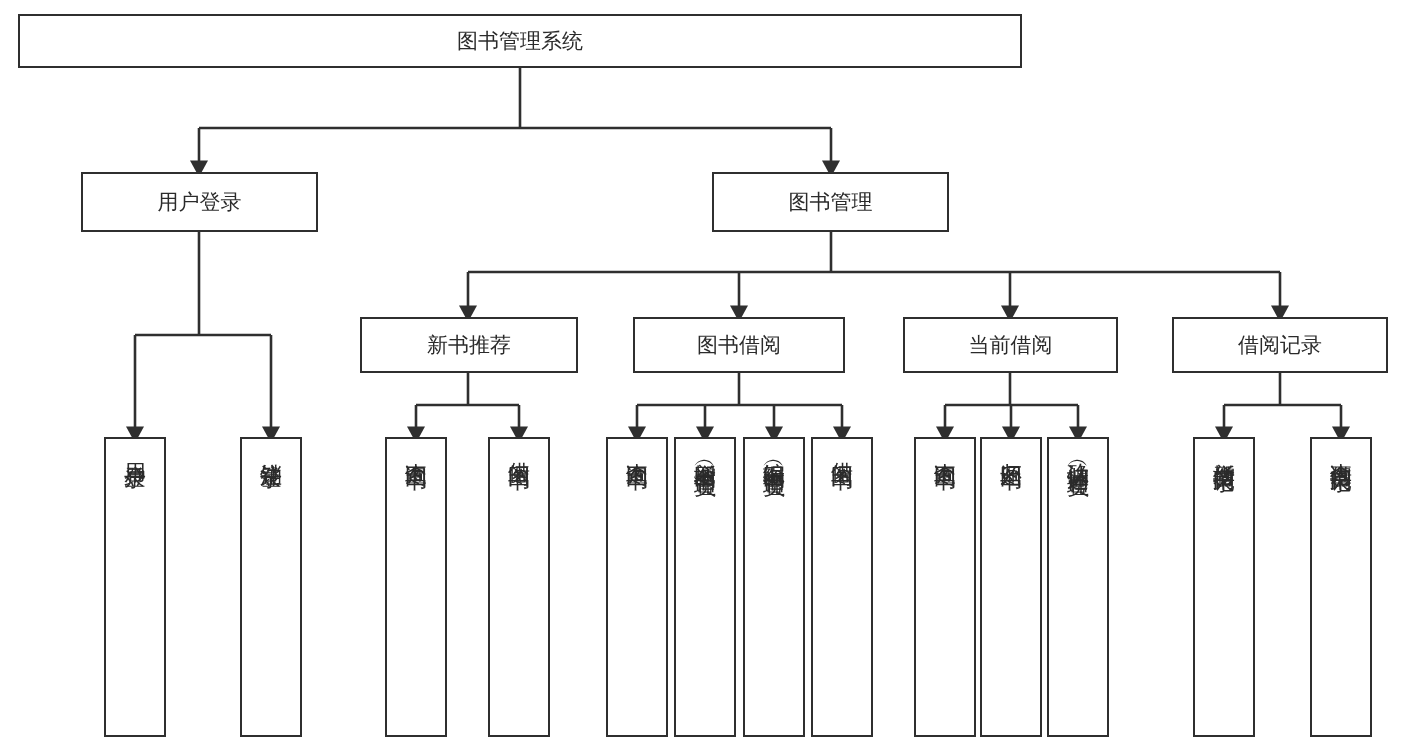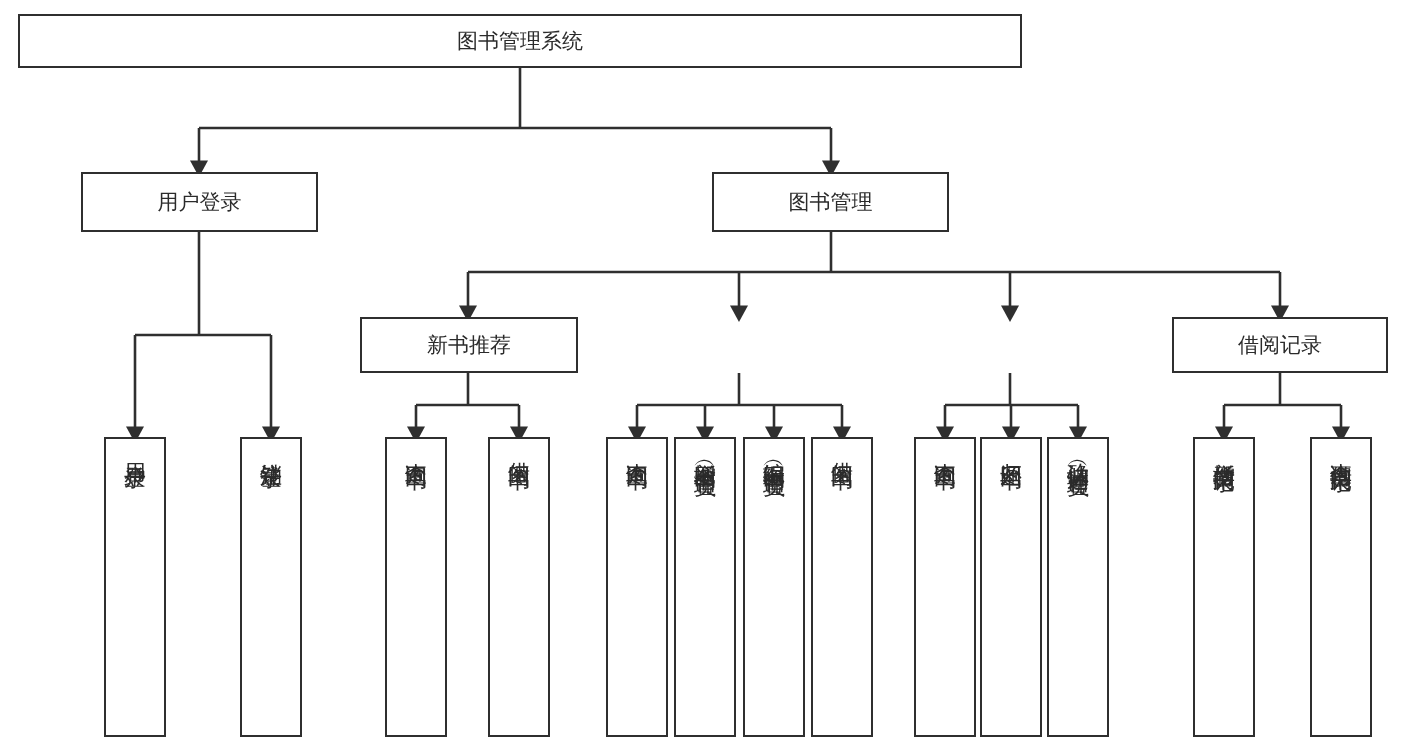--- a/index.html
+++ b/index.html
@@ -132,20 +132,26 @@
   <div class="node horiz" style="left:81px; top:172px; width:237px; height:60px;">
     <span class="node-label">用户登录</span>
   </div>
   <div class="node horiz" style="left:712px; top:172px; width:237px; height:60px;">
     <span class="node-label">图书管理</span>
   </div>
 
   <div class="node horiz" style="left:360px; top:317px; width:218px; height:56px;">
     <span class="node-label">新书推荐</span>
   </div>
+  <div class="node horiz" style="left:633px; top:317px; width:212px; height:56px;">
+    <span class="node-label">图书借阅</span>
+  </div>
+  <div class="node horiz" style="left:903px; top:317px; width:215px; height:56px;">
+    <span class="node-label">当前借阅</span>
+  </div>
   <div class="node horiz" style="left:1172px; top:317px; width:216px; height:56px;">
     <span class="node-label">借阅记录</span>
   </div>
 
   <div class="node vert" style="left:104px; top:437px; width:62px; height:300px;">
     <span class="node-label">用户登录</span>
   </div>
   <div class="node vert" style="left:240px; top:437px; width:62px; height:300px;">
     <span class="node-label">注销登录</span>
   </div>

